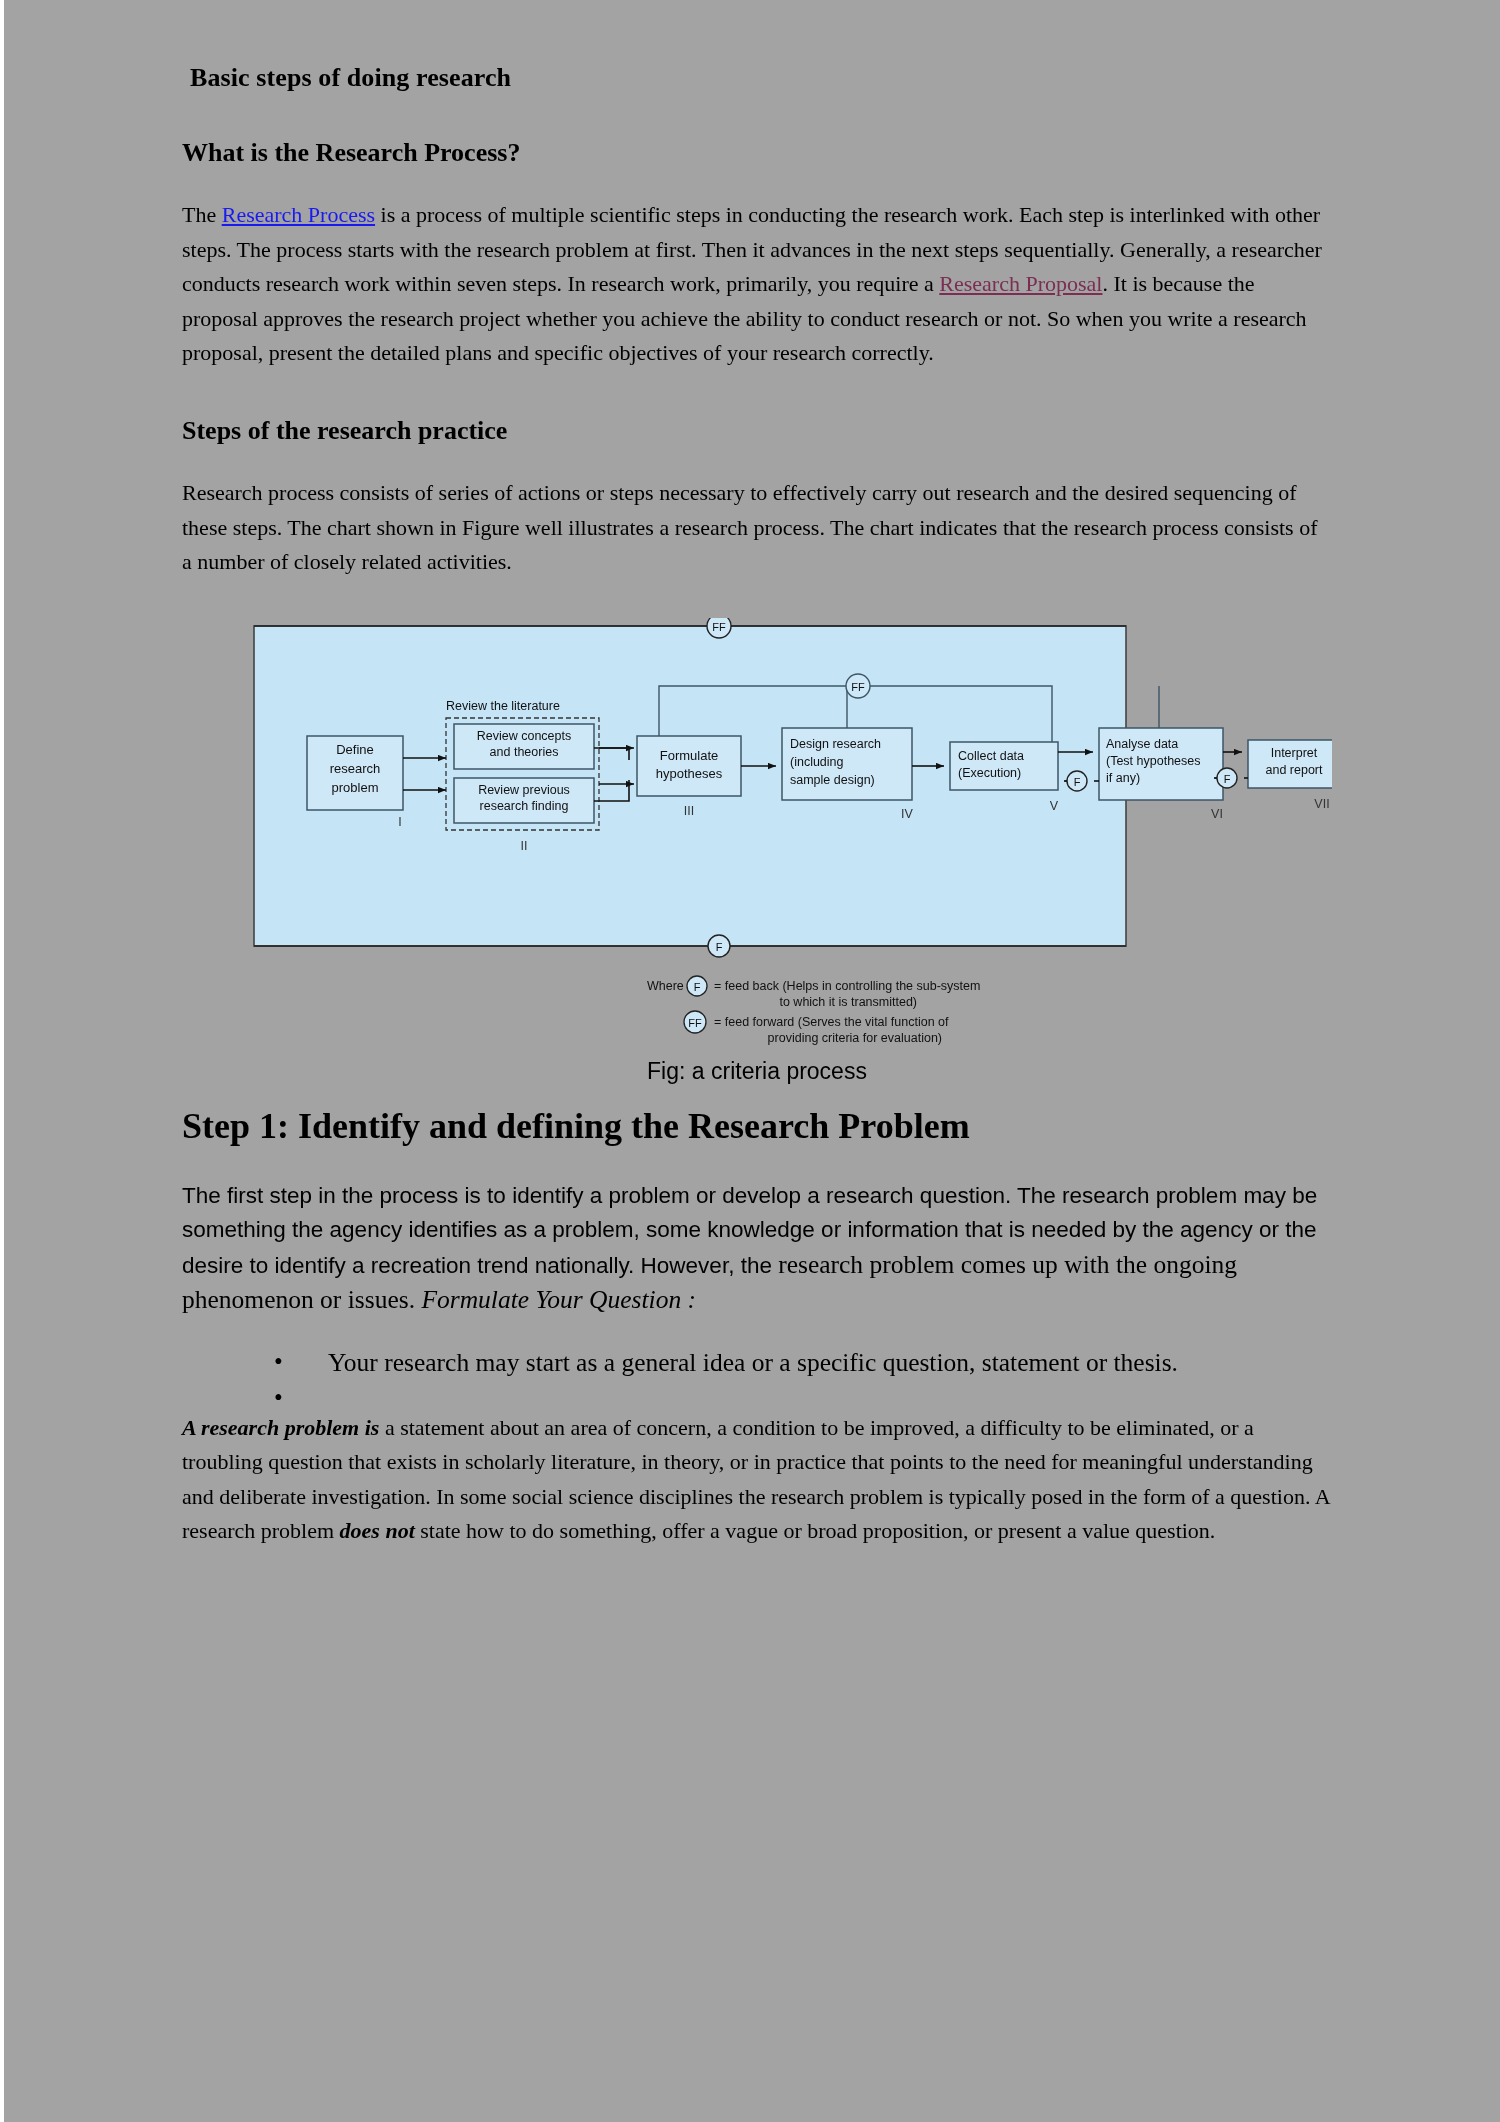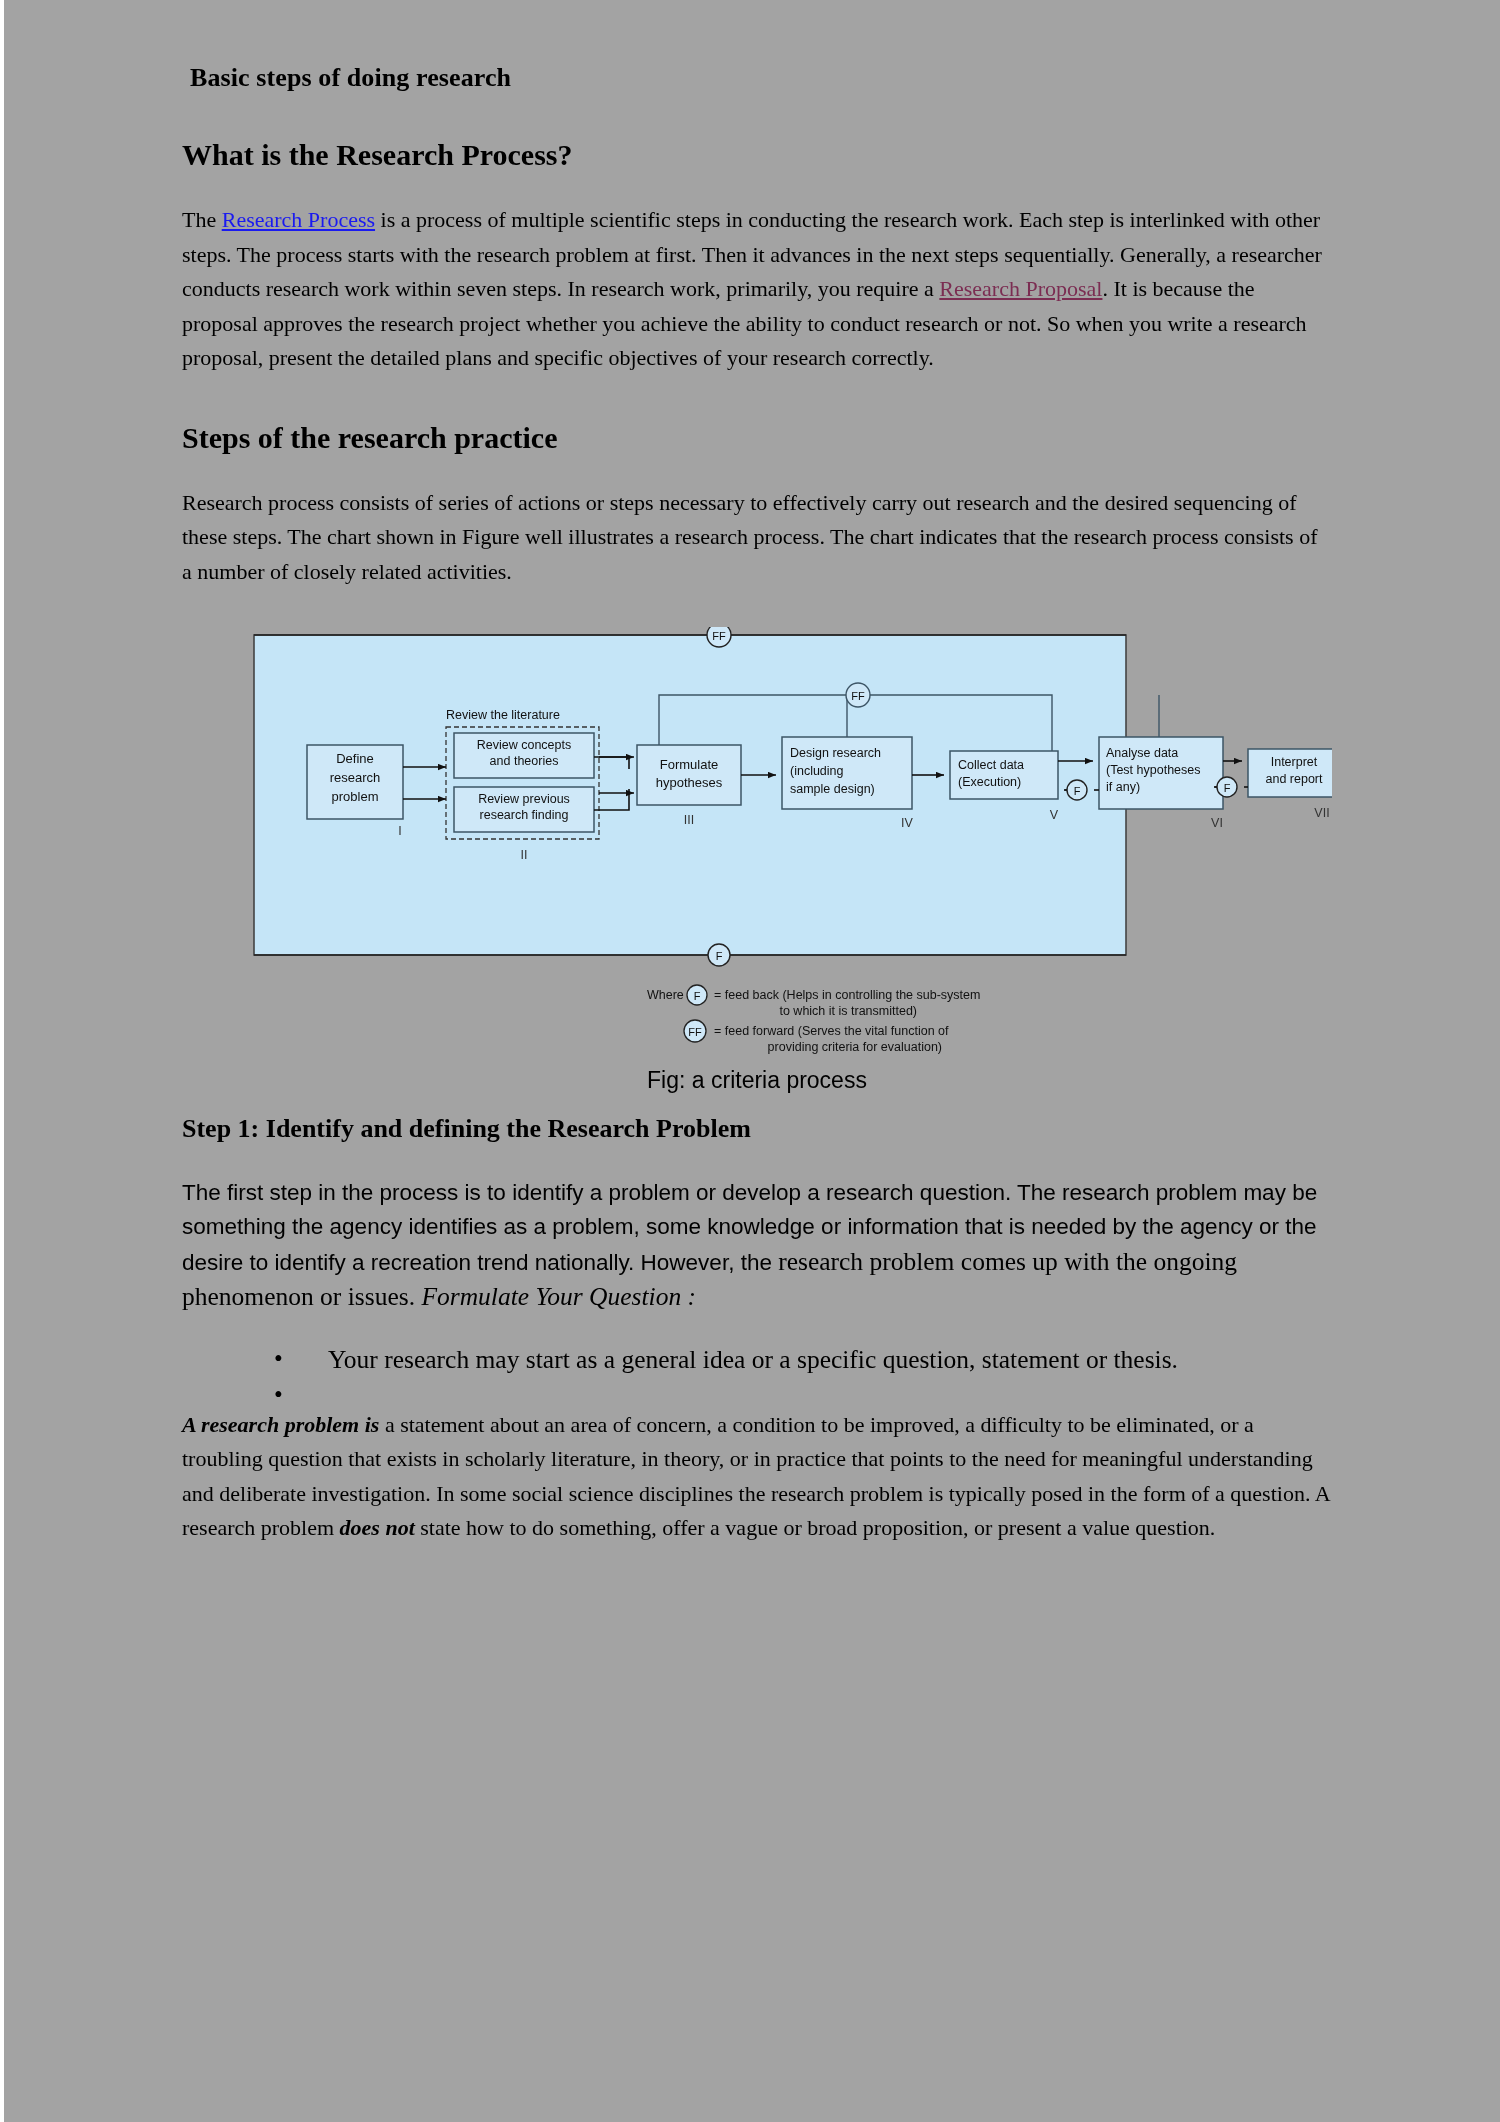--- a/index.html
+++ b/index.html
@@ -31,21 +31,21 @@
 
   h1.doc-title {
     font-size: 26px;
     font-weight: bold;
     margin: 0 0 0 8px;
     padding: 0;
     line-height: 1.2;
     letter-spacing: 0.1px;
   }
   h2.doc-head {
-    font-size: 30px;
+    font-size: 26px;
     font-weight: bold;
     margin: 44px 0 0 0;
     padding: 0;
     line-height: 1.2;
   }
   p.body-text {
     font-size: 22px;
     line-height: 34.5px;
     margin: 30px 0 0 0;
     padding: 0;
@@ -105,21 +105,21 @@
   .fig-caption {
     position: absolute;
     left: 0;
     top: 440px;
     width: 1150px;
     text-align: center;
     font-family: "Liberation Sans", "DejaVu Sans", sans-serif;
     font-size: 23px;
   }
   .step-head {
-    font-size: 26px;
+    font-size: 36px;
     font-weight: bold;
     margin: 0;
     padding: 0;
     line-height: 1.25;
   }
   .spacer-after-fig { height: 6px; }
 </style>
 </head>
 <body>
 

